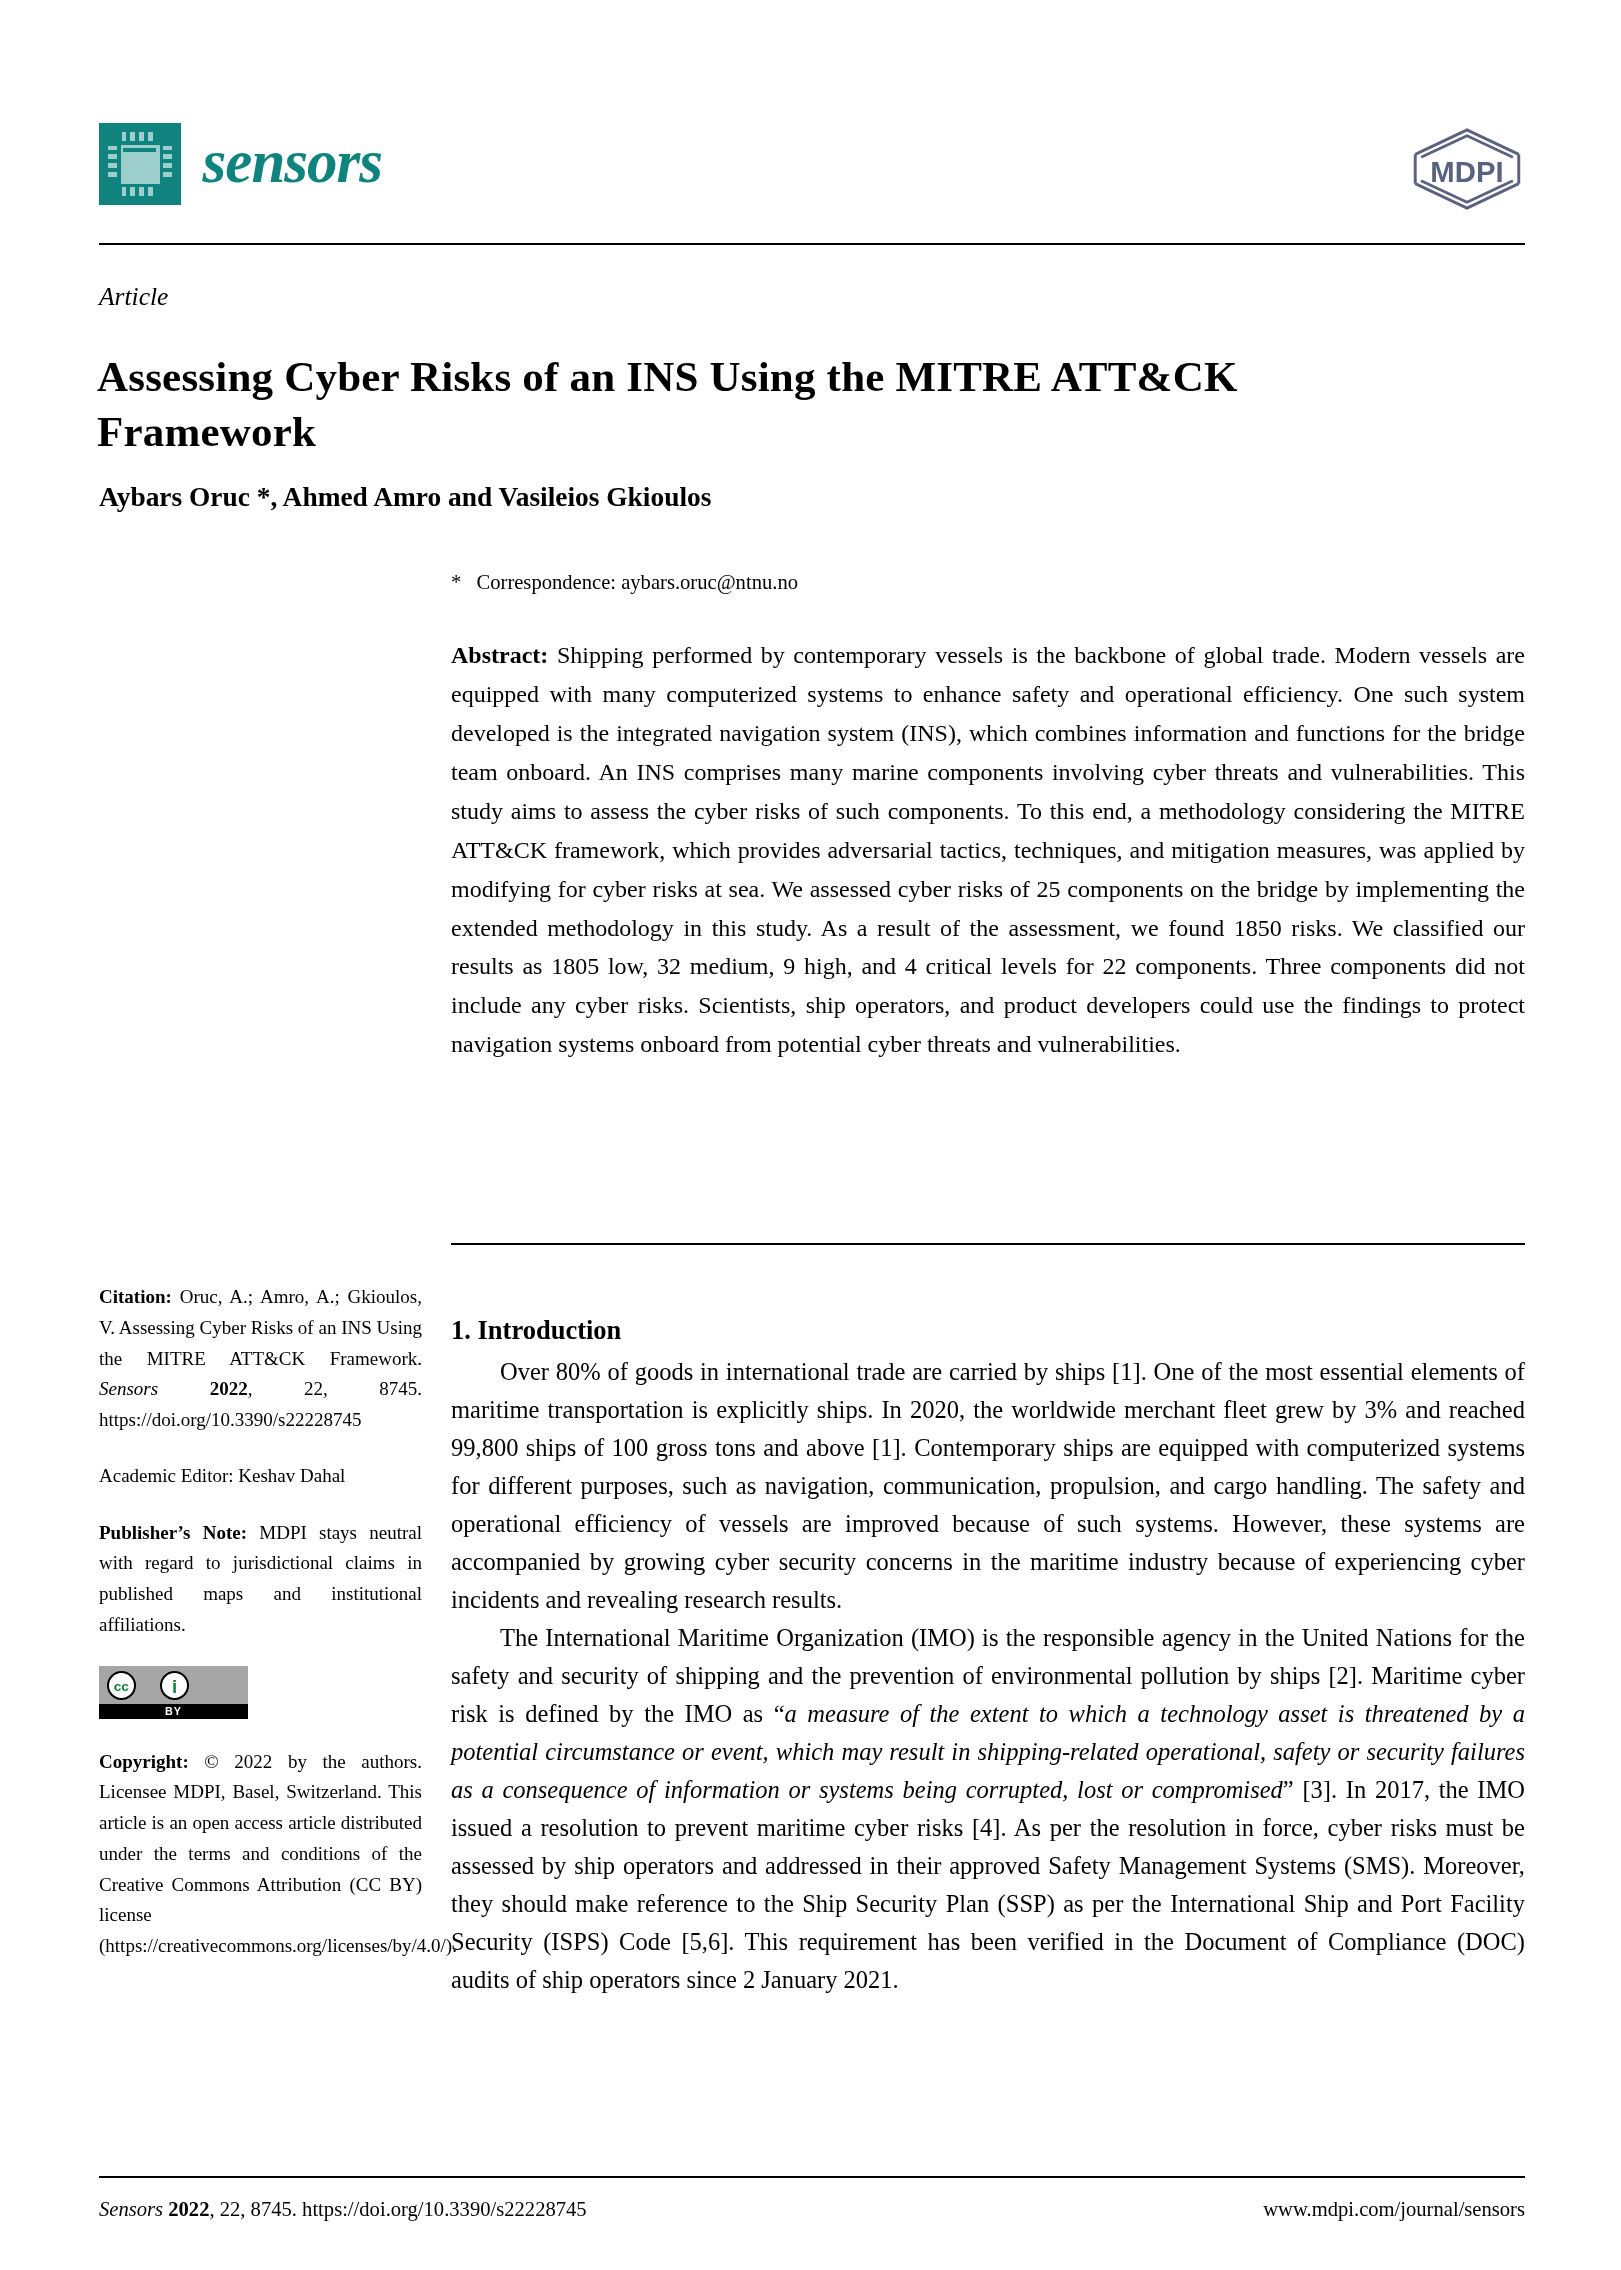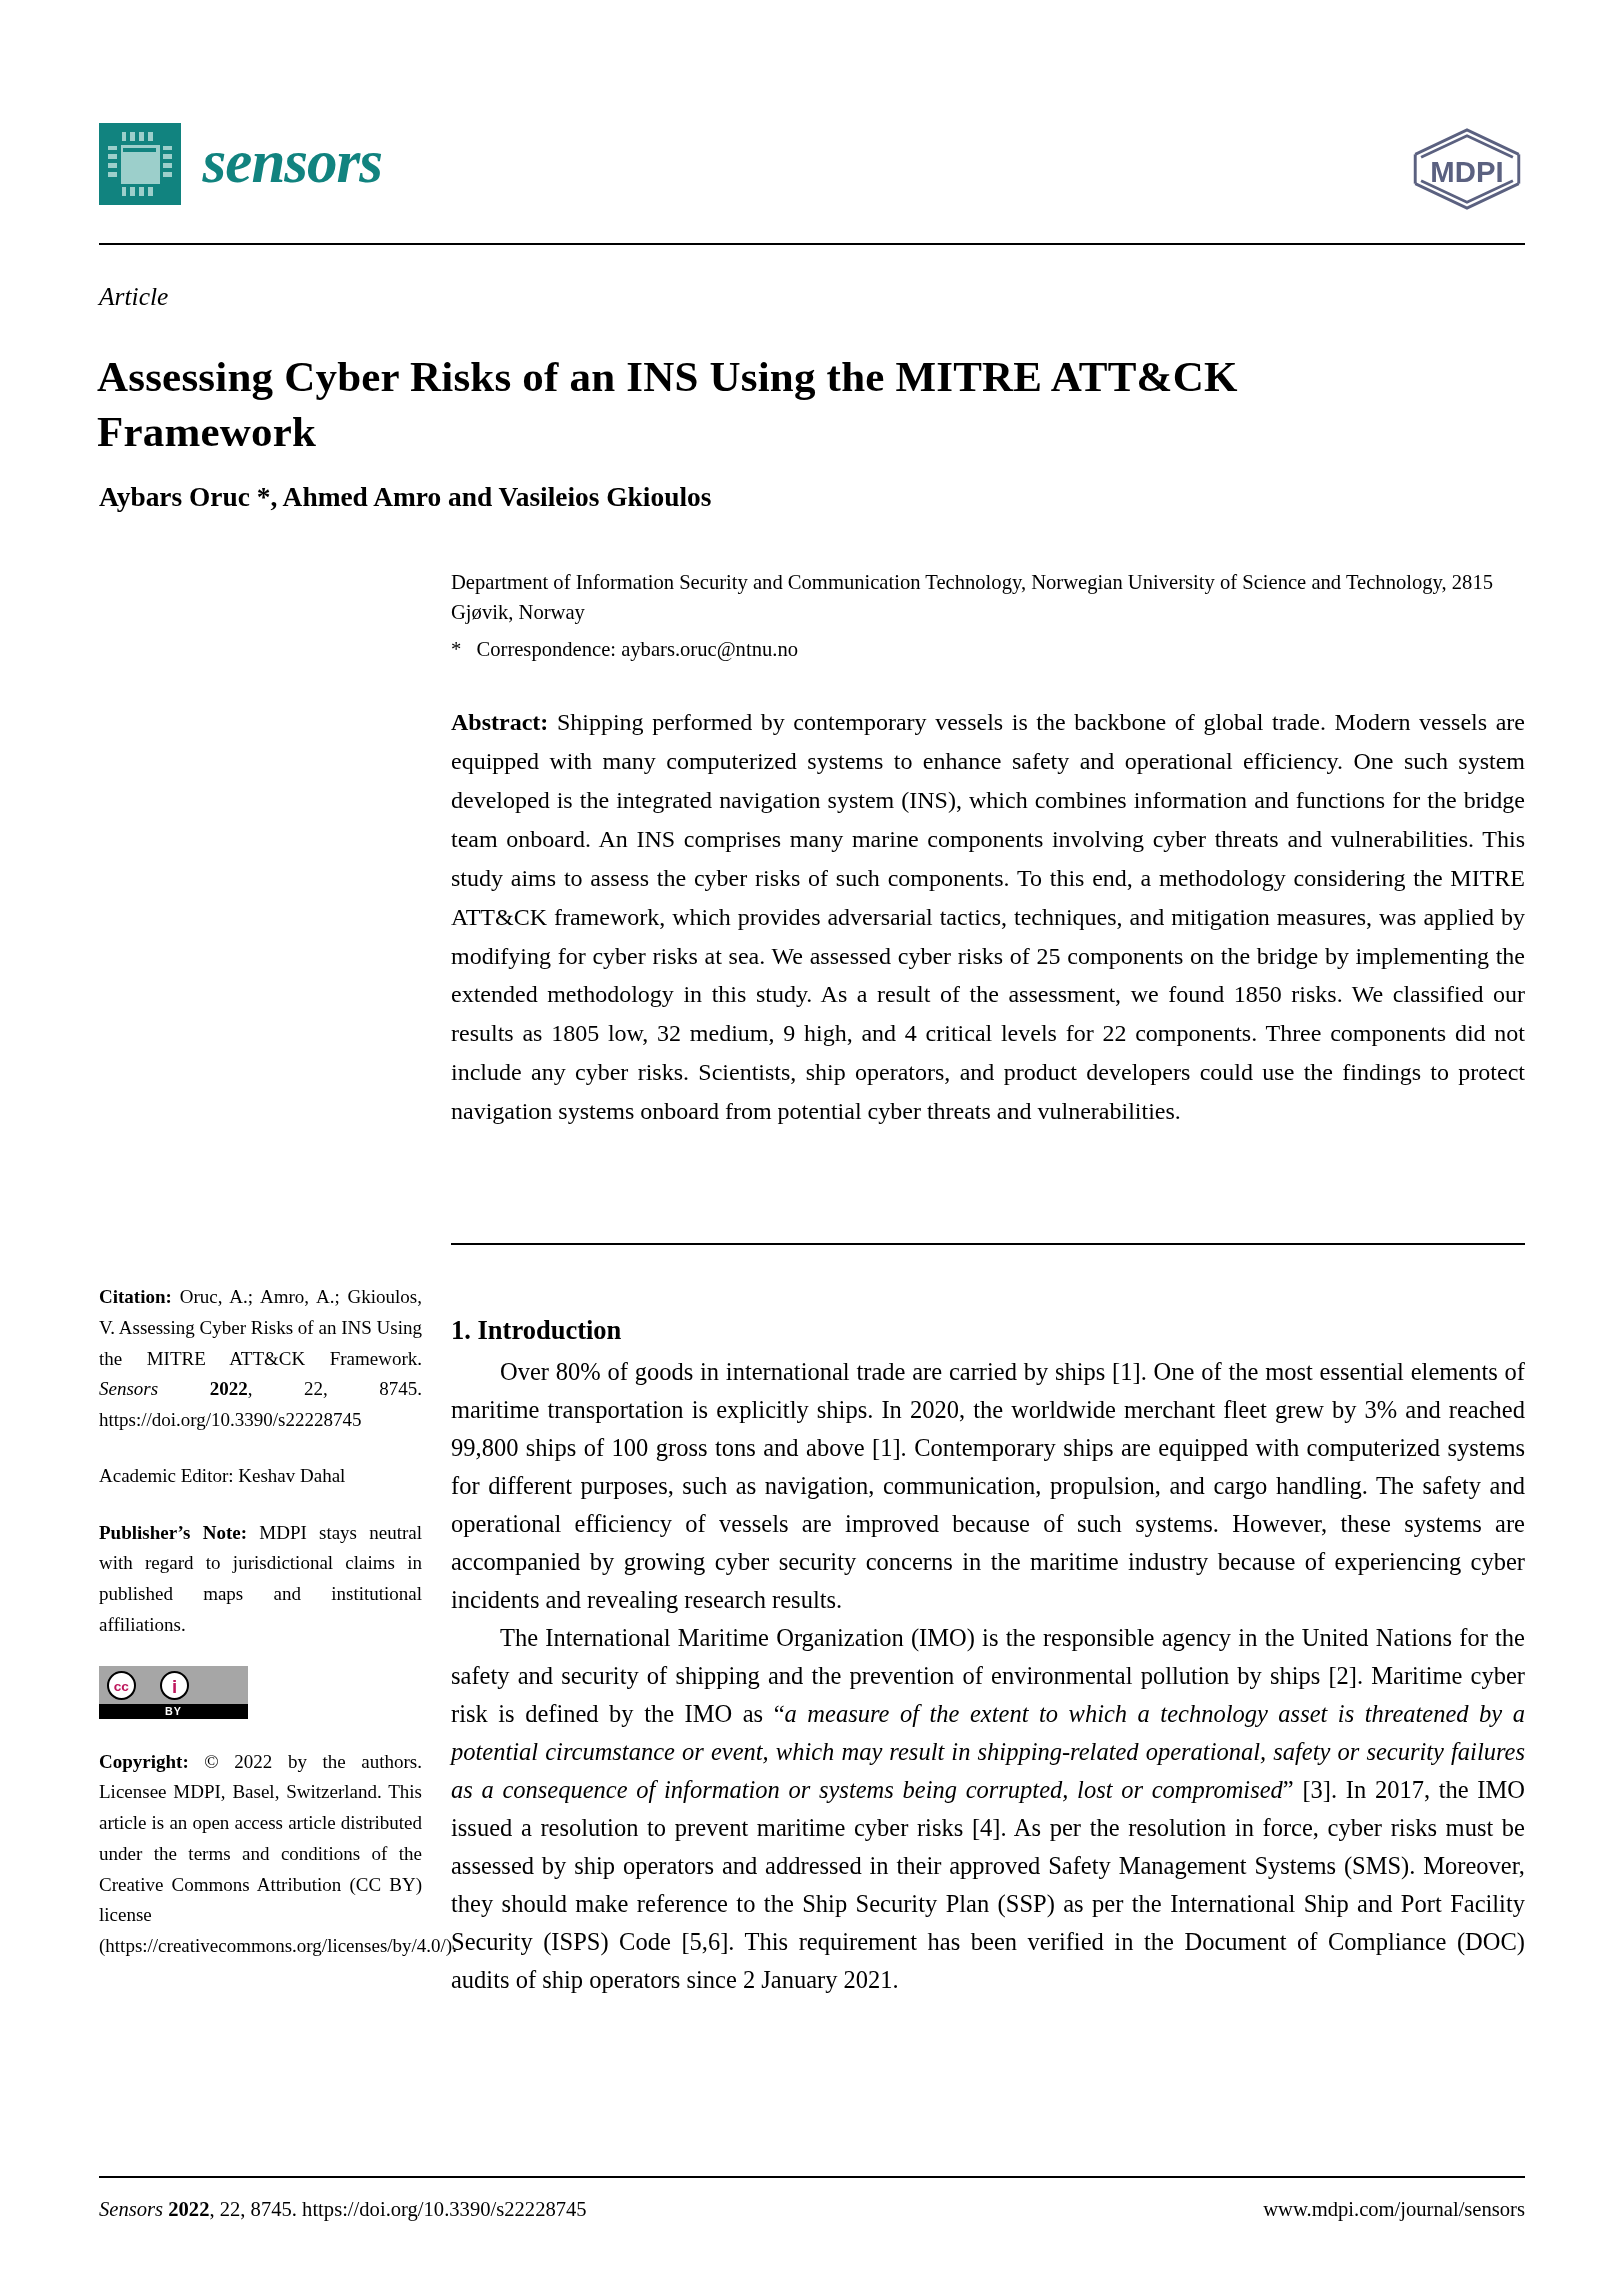--- a/index.html
+++ b/index.html
@@ -216,21 +216,21 @@
     line-height: 14.7px;
     letter-spacing: 1px;
   }
   .cc-badge .glyph {
     position: absolute;
     top: 4.9px;
     width: 29px; height: 29px;
     border-radius: 50%;
     background: #ffffff;
     border: 2.9px solid #000000;
-    color: #be185d;
+    color: #15803d;
     font-family: "Liberation Sans", sans-serif;
     font-weight: bold;
     text-align: center;
     line-height: 27.4px;
   }
   .cc-badge .glyph.cc { left: 7.8px; font-size: 13.7px; }
   .cc-badge .glyph.by-i { left: 61px; font-size: 18.6px; }
 
   
   .bodycol {
@@ -328,21 +328,20 @@
       </svg>
     </div>
   </div>
   <div class="masthead-rule"></div>
 
   <div class="article-type">Article</div>
   <h1 class="title">Assessing Cyber Risks of an INS Using the MITRE ATT&amp;CK Framework</h1>
   <div class="authors">Aybars Oruc *, Ahmed Amro and Vasileios Gkioulos</div>
 
   <div class="rightcol">
-    <p class="affil">Department of Information Security and Communication Technology, Norwegian University of Science and Technology, 2815 Gjøvik, Norway</p>
     <p class="corr">
       <span class="star">*</span>
       <span>Correspondence: aybars.oruc@ntnu.no</span>
     </p>
 
     <div class="abstract">
       <b>Abstract:</b>
       <span>Shipping performed by contemporary vessels is the backbone of global trade. Modern vessels are equipped with many computerized systems to enhance safety and operational efficiency. One such system developed is the integrated navigation system (INS), which combines information and functions for the bridge team onboard. An INS comprises many marine components involving cyber threats and vulnerabilities. This study aims to assess the cyber risks of such components. To this end, a methodology considering the MITRE ATT&amp;CK framework, which provides adversarial tactics, techniques, and mitigation measures, was applied by modifying for cyber risks at sea. We assessed cyber risks of 25 components on the bridge by implementing the extended methodology in this study. As a result of the assessment, we found 1850 risks. We classified our results as 1805 low, 32 medium, 9 high, and 4 critical levels for 22 components. Three components did not include any cyber risks. Scientists, ship operators, and product developers could use the findings to protect navigation systems onboard from potential cyber threats and vulnerabilities.</span>
     </div>
 

